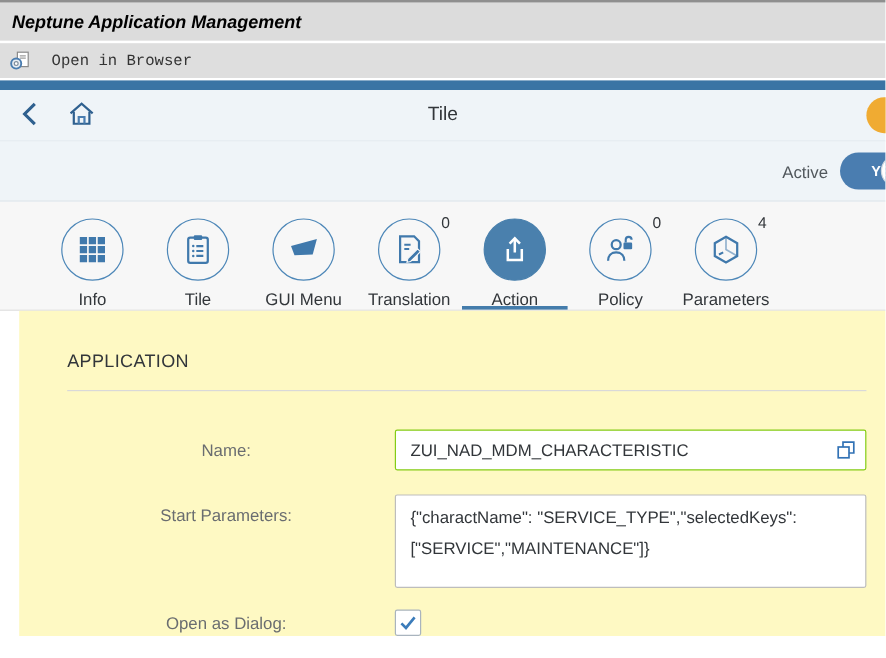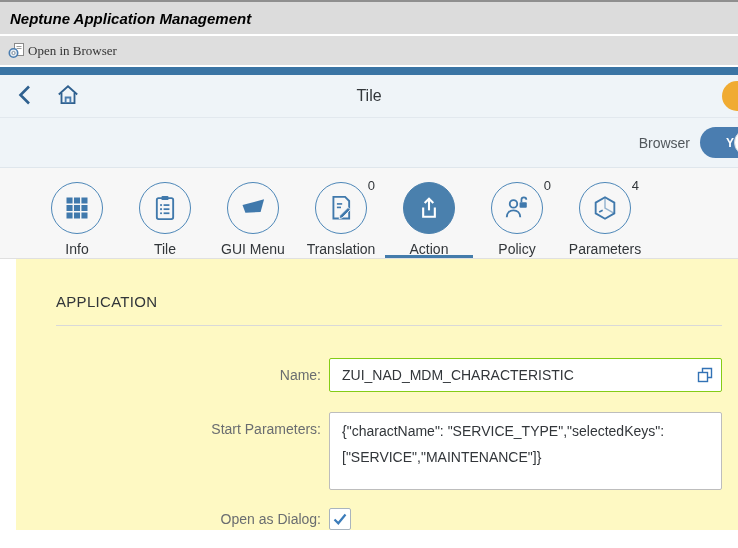--- a/index.html
+++ b/index.html
@@ -11,22 +11,22 @@
   .sapgui-titlebar {
     height:34px; background:#dcdcdc; border-top:2px solid #8f8f8f;
     display:flex; align-items:center; padding-left:10px;
   }
   .sapgui-titlebar span { font-size:15px; font-weight:bold; font-style:italic; color:#000; }
   .white-gap { height:2px; background:#ffffff; }
   .sapgui-toolbar {
     height:29px; background:#dedede; display:flex; align-items:center; padding-left:6px;
   }
   .open-browser {
-    display:flex; align-items:center; gap:3px; background:transparent; border:none;
-    font-size:13px; color:#333; font-family:Liberation Serif, serif; cursor:pointer; padding:2px 6px 2px 2px;
+    display:flex; align-items:center; gap:18px; background:transparent; border:none;
+    font-size:13px; color:#333; font-family:Liberation Mono, monospace; cursor:pointer; padding:2px 6px 2px 2px;
   }
   .ob-icon { width:17px; height:17px; display:inline-block; position:relative; }
 
   .blue-bar { height:8px; background:#3a74a4; }
 
   
   .navbar {
     height:43px; background:#eff4f8; position:relative;
     display:flex; align-items:center; border-bottom:1px solid #e2e8ee;
   }
@@ -77,21 +77,21 @@
   .tab-count { position:absolute; top:10px; right:10px; font-size:13px; color:#32363a; }
   .tab-circle svg { width:28px; height:28px; }
 
   
   .content { background:#fef9c3; padding:34px 16px 0 40px;margin-left:16px; }
   .section-title { font-size:15px; color:#32363a; letter-spacing:.3px; }
   .divider { height:1px; background:#d9d9d9; margin-top:15px; }
 
   .frow { display:flex; }
   .frow .flabel {
-    flex:0 0 265px; text-align:right; font-size:14px; color:#6a6d70; padding-right:0;
+    flex:0 0 265px; text-align:center; font-size:14px; color:#6a6d70; padding-right:0;
   }
   .frow .ffield { margin-left:8px; width:409px; position:relative; }
 
   .row-name { margin-top:32px; align-items:center; }
   .row-name .flabel { line-height:34px; }
   .name-input {
     width:100%; height:34px; border:1px solid #84cc16; border-radius:2px; background:#fff;
     font-size:14px; color:#32363a; padding:0 36px 0 12px;
     font-family:"Liberation Sans", sans-serif; display:flex; align-items:center;
   }
@@ -153,21 +153,21 @@
         <path d="M3.5 11.5 L12 4 L20.5 11.5" fill="none" stroke="#2f608f" stroke-width="1.7"></path>
         <path d="M6 10.2 V19.5 H18 V10.2" fill="none" stroke="#2f608f" stroke-width="1.7"></path>
         <path d="M9.8 19.5 v-5.2 h4.4 v5.2" fill="none" stroke="#4a7db0" stroke-width="1.7"></path>
       </svg>
     </button>
     <div class="nav-title">Tile</div>
     <div class="avatar"></div>
   </div>
 
   <div class="active-row">
-    <span class="active-label">Browser</span>
+    <span class="active-label">Active</span>
     <div class="toggle">
       <span class="toggle-text">YES</span>
       <span class="toggle-knob"></span>
     </div>
   </div>
 
   <div class="tabbar">
 
     <div class="tab">
       <span class="tab-count"></span>

